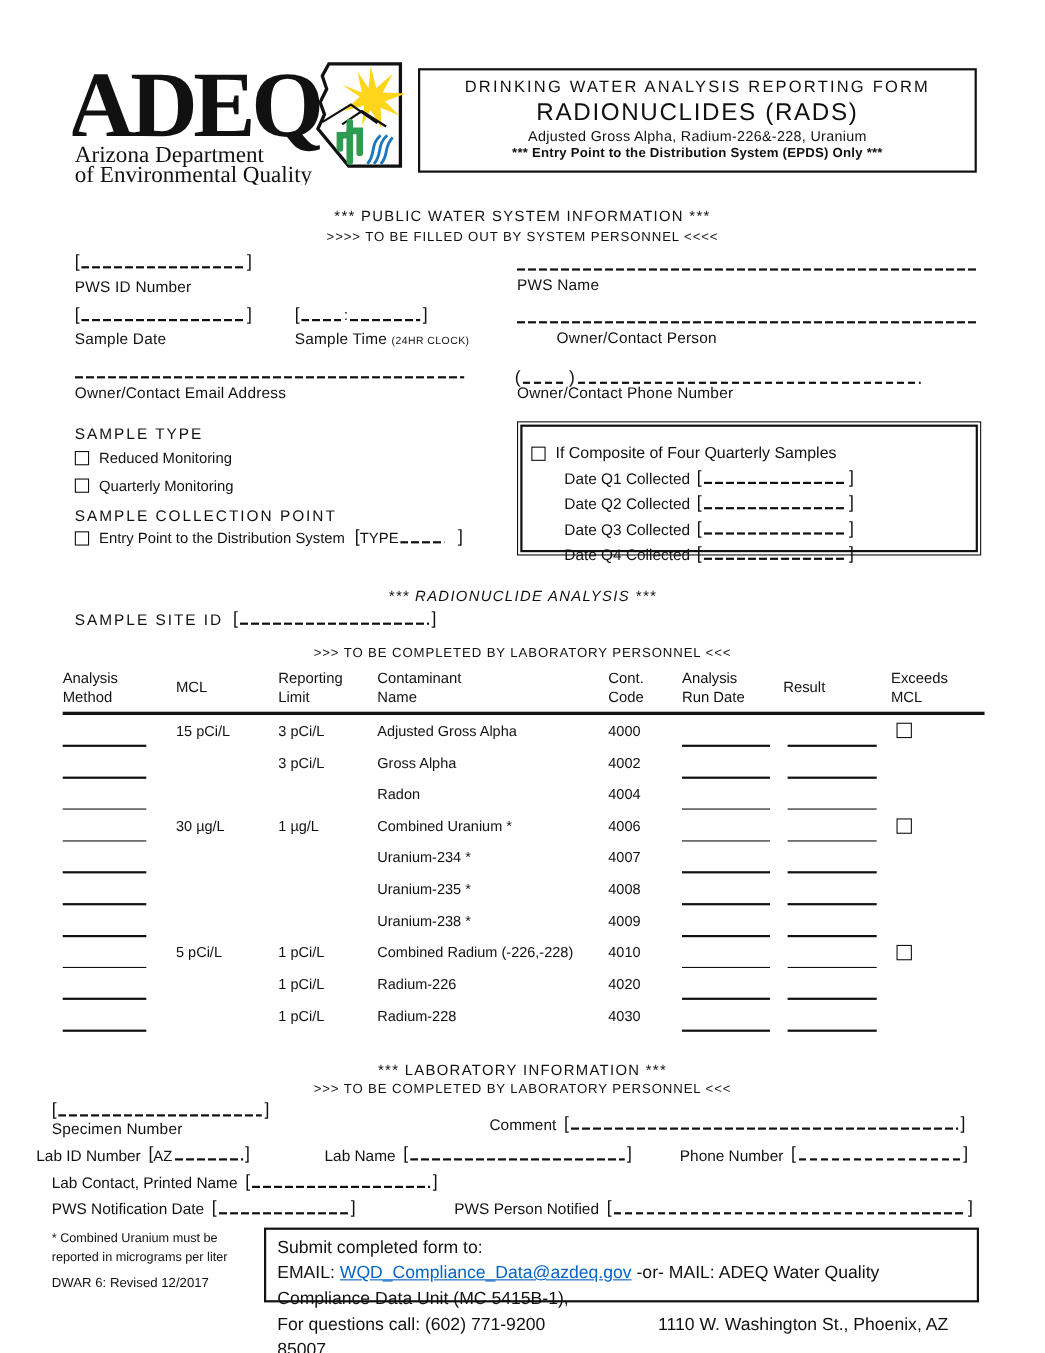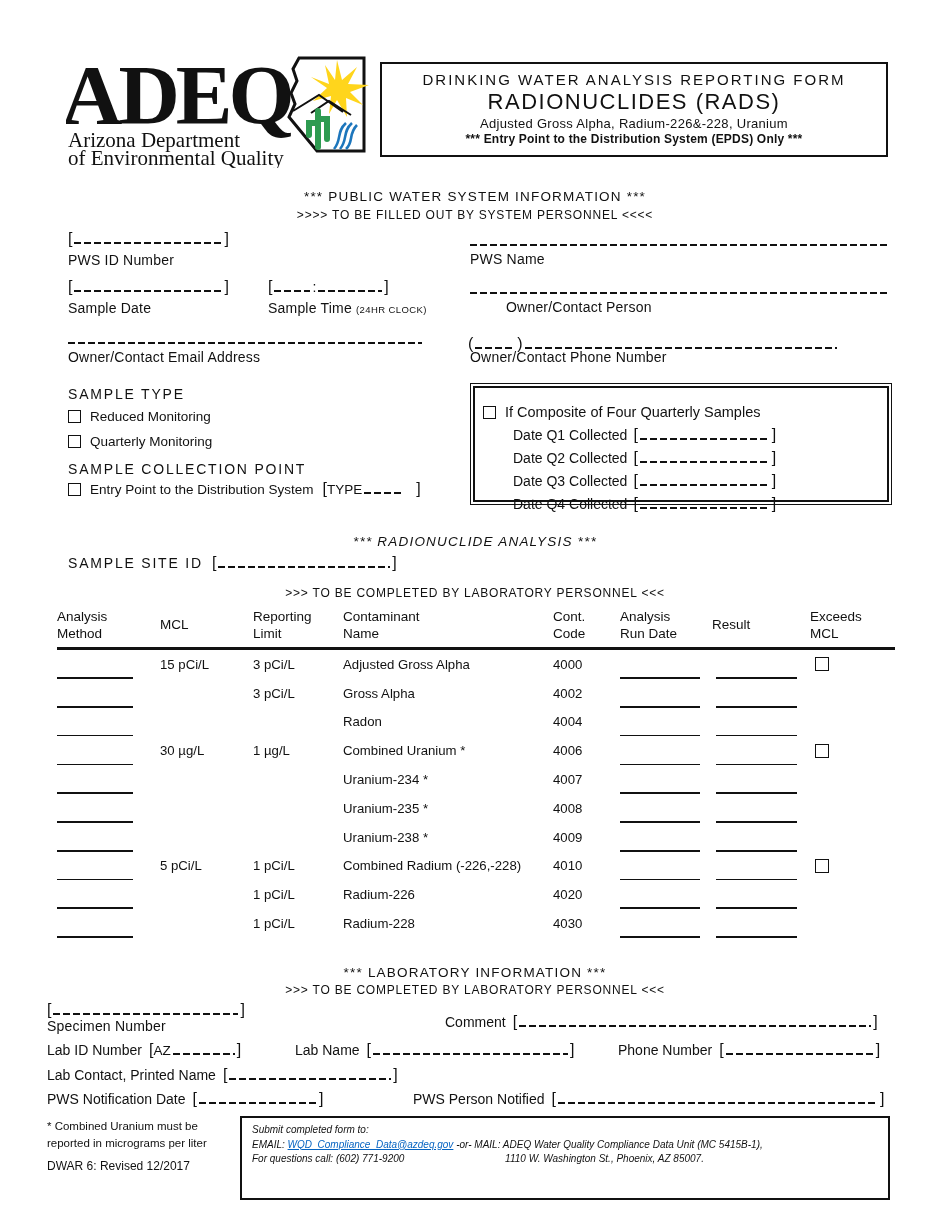--- a/index.html
+++ b/index.html
@@ -58,22 +58,22 @@
   .tgrid{display:grid;grid-template-columns:103px 93px 90px 210px 67px 92px 98px 85px;}
   .thead{border-bottom:3px solid #111;height:43px;}
   .th{font-size:13.5px;white-space:pre-line;display:flex;align-items:center;line-height:1.25;}
   .trow{height:28.8px;}
   .td{font-size:13.2px;display:flex;align-items:center;position:relative;}
   .ul{position:absolute;bottom:0;height:1.7px;background:#111;}
 
   .labrow{position:absolute;display:flex;align-items:flex-end;gap:7px;font-size:14px;line-height:1.15;}
 
   .fnote{font-size:11.5px;white-space:pre-line;line-height:1.5;}
-  .submitbox{left:240px;top:1116px;width:650px;height:84px;border:2px solid #111;
-             box-sizing:border-box;padding:5px 10px;font-size:10px;line-height:1.45;font-style:italic;}
+  .submitbox{left:240px;top:1116px;width:650px;height:68px;border:2px solid #111;
+             box-sizing:border-box;padding:5px 10px;font-size:16px;line-height:1.45;}
   a.maillink{text-decoration:underline;}
 </style>
 </head>
 <body>
 
 <div class="page">
 
   <svg class="abs" style="left:66px;top:54px;" width="306" height="114" viewBox="0 0 306 114">
     <g>
       <path d="M233,4 L298,4 L298,97 L251,97 L223,63 L229,50 L225,39 L231,27 L227,15 Z" fill="#ffffff" stroke="#111" stroke-width="3"></path>
@@ -418,21 +418,21 @@
     </span>
   <div class="abs flabel" style="left:47px;top:1018px;">Specimen Number</div>
 
   <div class="labrow" style="left:445px;top:1014px;">
     <span>Comment</span>
     <span class="bf">
         <i class="dl" style="width:352px;"></i>
       </span>
   </div>
 
-  <div class="labrow" style="left:47px;top:1042px;">
+  <div class="labrow" style="left:33px;top:1042px;">
     <span>Lab ID Number</span>
     <span class="bf">
         <span class="tx">AZ</span>
         <i class="dl" style="width:62px;"></i>
       </span>
   </div>
   <div class="labrow" style="left:295px;top:1042px;">
     <span>Lab Name</span>
     <span class="bf">
         <i class="dl" style="width:195px;"></i>

